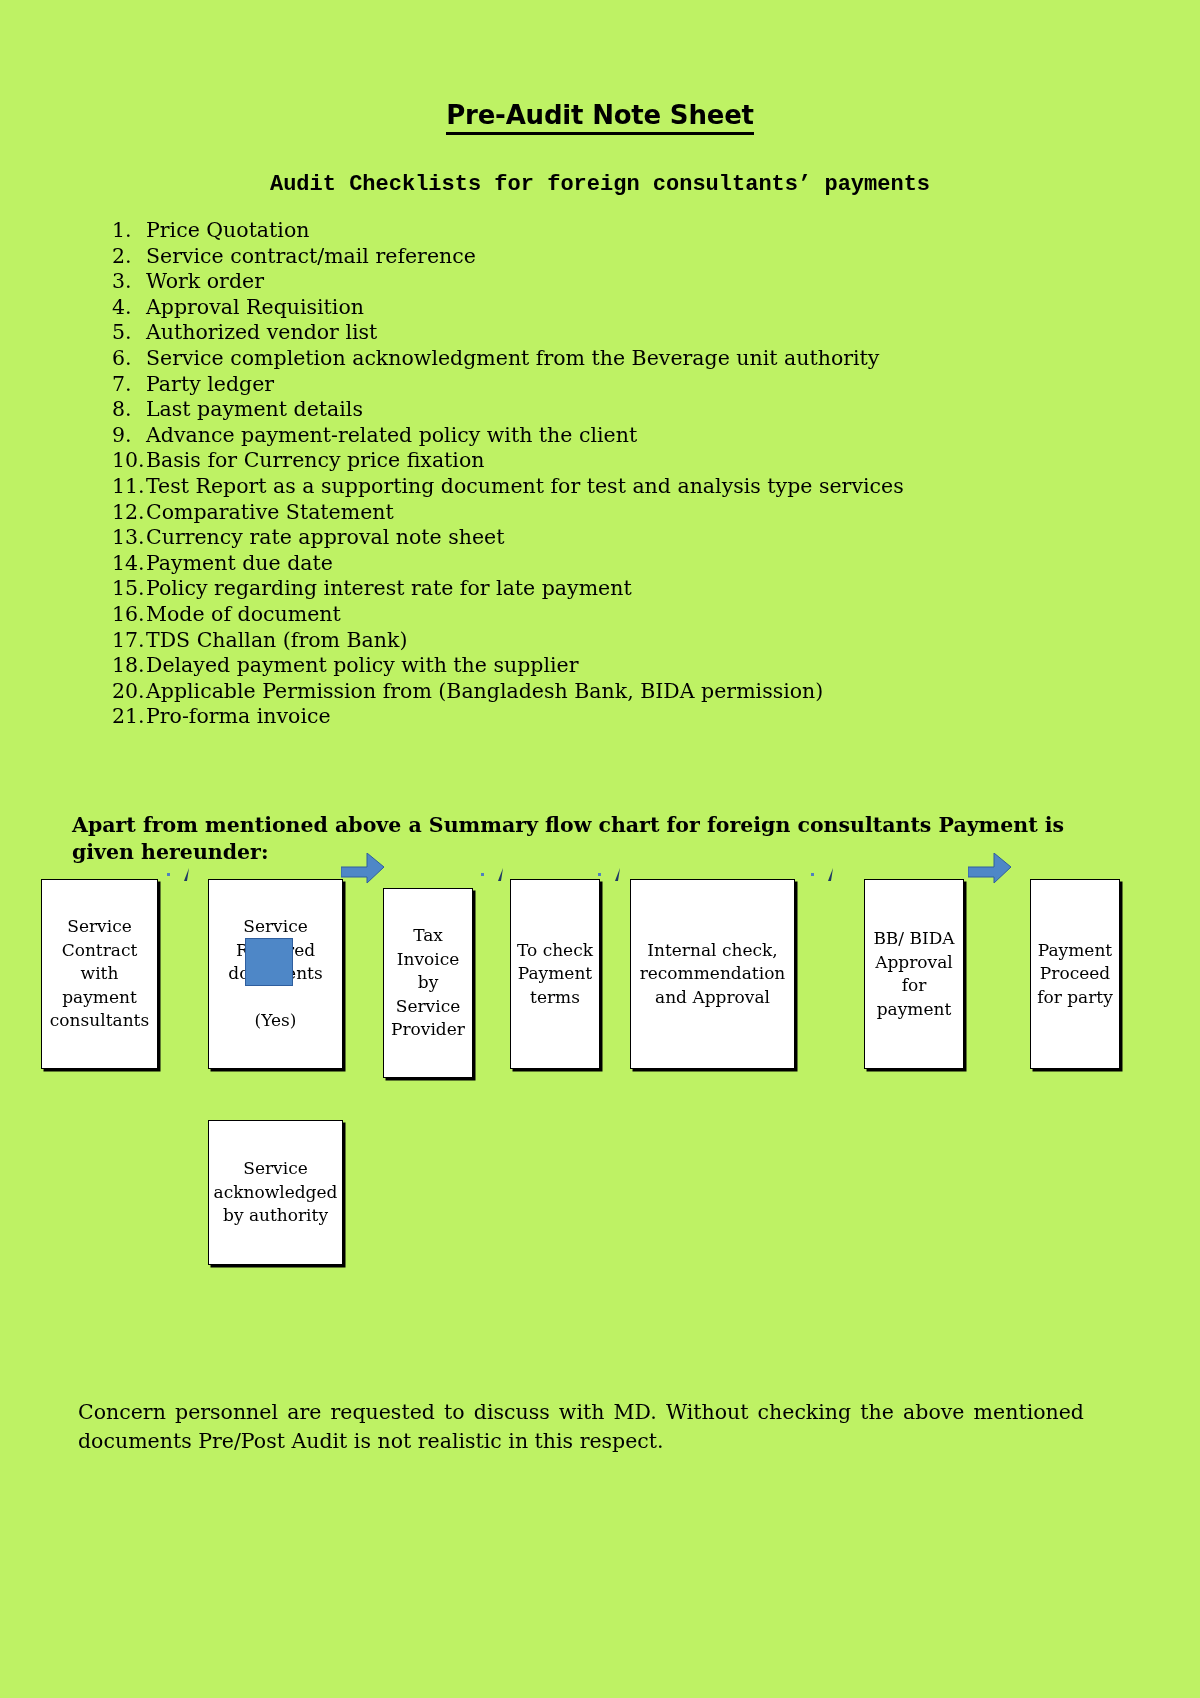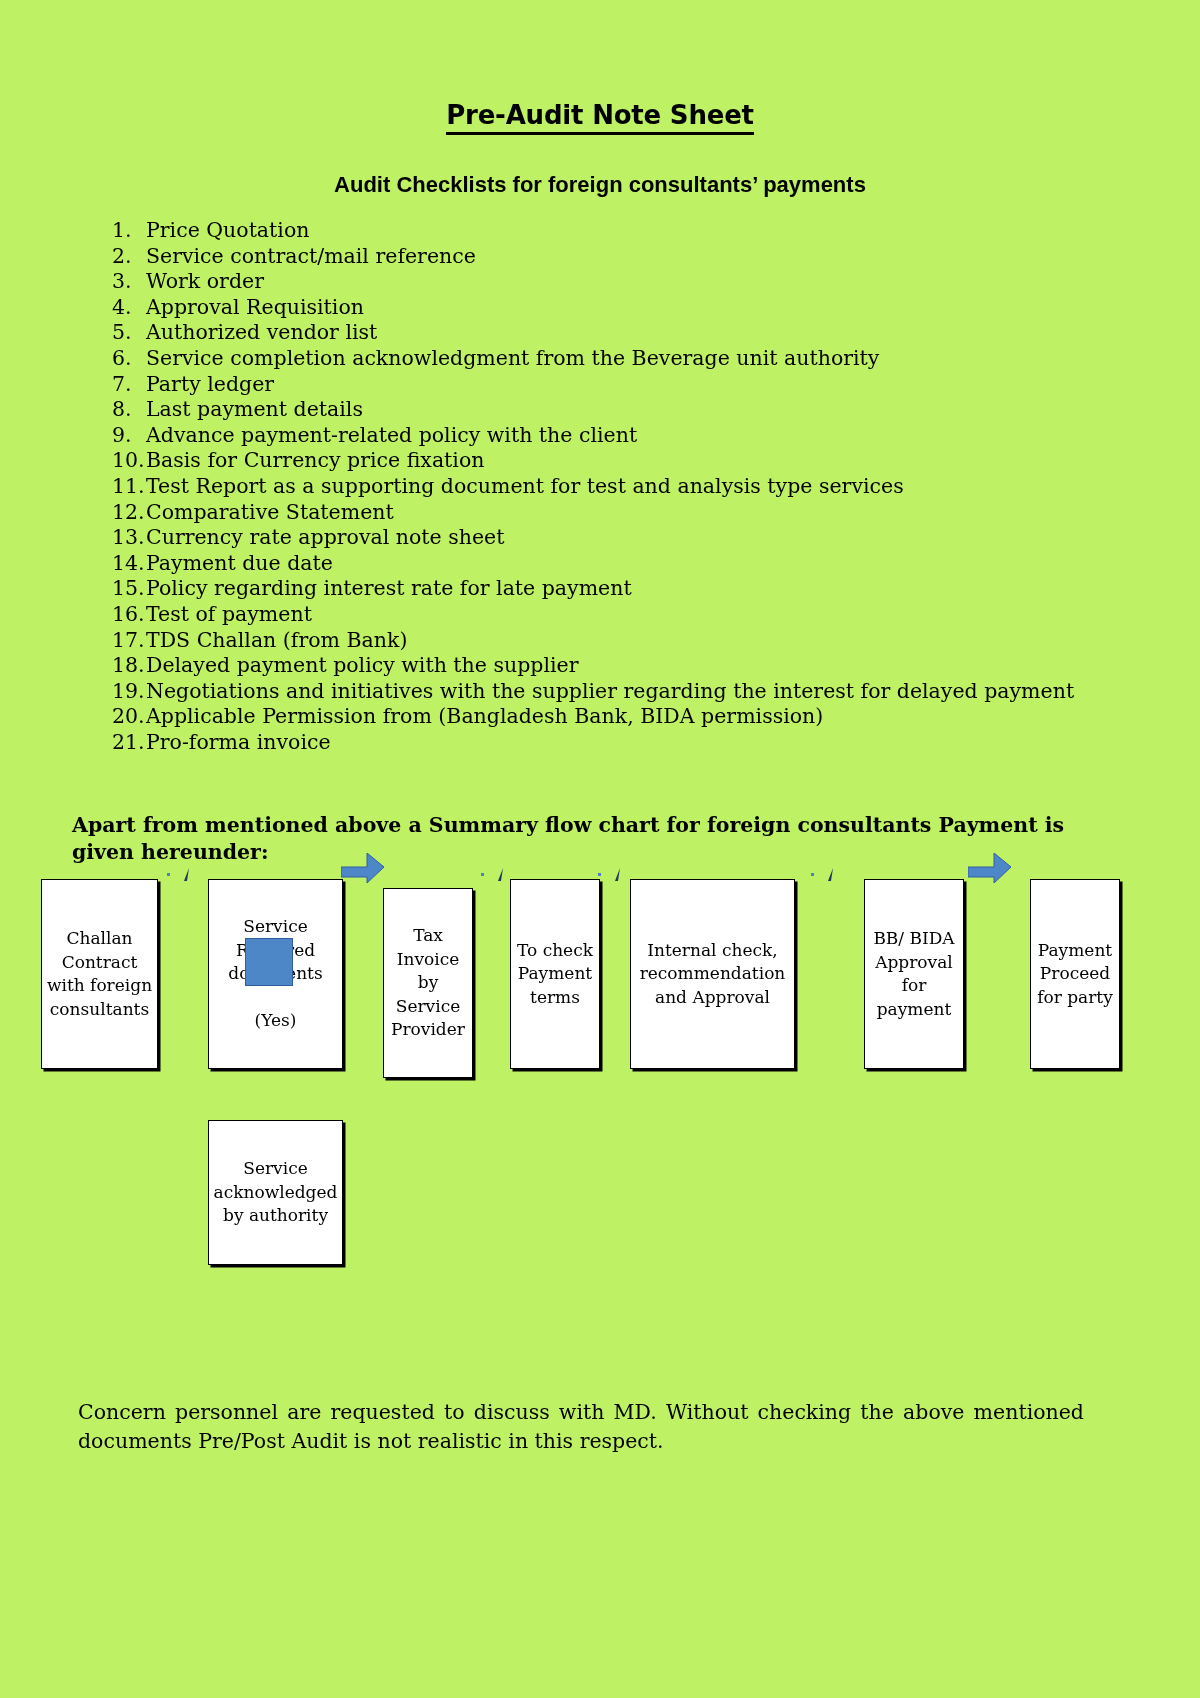--- a/index.html
+++ b/index.html
@@ -41,21 +41,21 @@
     padding-bottom: 2px;
   }
 
   
   .doc-subtitle {
     position: absolute;
     left: 0;
     top: 172px;
     width: 1200px;
     text-align: center;
-    font-family: Liberation Sans, sans-serif;
+    font-family: Liberation Mono, monospace;
     font-weight: bold;
     font-size: 22px;
   }
 
   
   .checklist {
     position: absolute;
     left: 112px;
     top: 218px;
     width: 1000px;
@@ -225,33 +225,29 @@
       <div class="cl-row">
         <span class="cl-num single">14.</span>
         <span class="cl-text">Payment due date</span>
       </div>
       <div class="cl-row">
         <span class="cl-num single">15.</span>
         <span class="cl-text">Policy regarding interest rate for late payment</span>
       </div>
       <div class="cl-row">
         <span class="cl-num single">16.</span>
-        <span class="cl-text">Test of payment</span>
+        <span class="cl-text">Mode of document</span>
       </div>
       <div class="cl-row">
         <span class="cl-num single">17.</span>
         <span class="cl-text">TDS Challan (from Bank)</span>
       </div>
       <div class="cl-row">
         <span class="cl-num single">18.</span>
         <span class="cl-text">Delayed payment policy with the supplier</span>
-      </div>
-      <div class="cl-row">
-        <span class="cl-num single">19.</span>
-        <span class="cl-text">Negotiations and initiatives with the supplier regarding the interest for delayed payment</span>
       </div>
       <div class="cl-row">
         <span class="cl-num single">20.</span>
         <span class="cl-text">Applicable Permission from (Bangladesh Bank, BIDA permission)</span>
       </div>
       <div class="cl-row">
         <span class="cl-num single">21.</span>
         <span class="cl-text">Pro-forma invoice</span>
       </div>
     </div>
@@ -278,21 +274,21 @@
       </svg>
     </div>
 
     <div class="arrow" style="left:968px; top:853px; width:44px; height:32px;">
       <svg width="44" height="32" viewBox="0 0 44 32">
         <polygon points="0,14 26,14 26,0 43,14 26,30 26,24 0,24" fill="#4e87c7" stroke="#2f5e9e" stroke-width="1"></polygon>
       </svg>
     </div>
 
     <div class="flow-box" style="left:41px;  top:879px; width:117px; height:190px;">
-        <span class="bt">Challan Contract with foreign consultants</span>
+        <span class="bt">Service Contract with payment consultants</span>
       </div>
 
     <div class="flow-box" style="left:208px; top:879px; width:135px; height:190px;">
         <span class="bt">Service Required documents<br><br>(Yes)</span>
       </div>
 
     <div class="flow-box" style="left:383px; top:879px; width:90px;  height:190px;margin-top:9px;">
         <span class="bt">Tax Invoice by Service Provider</span>
       </div>
 

